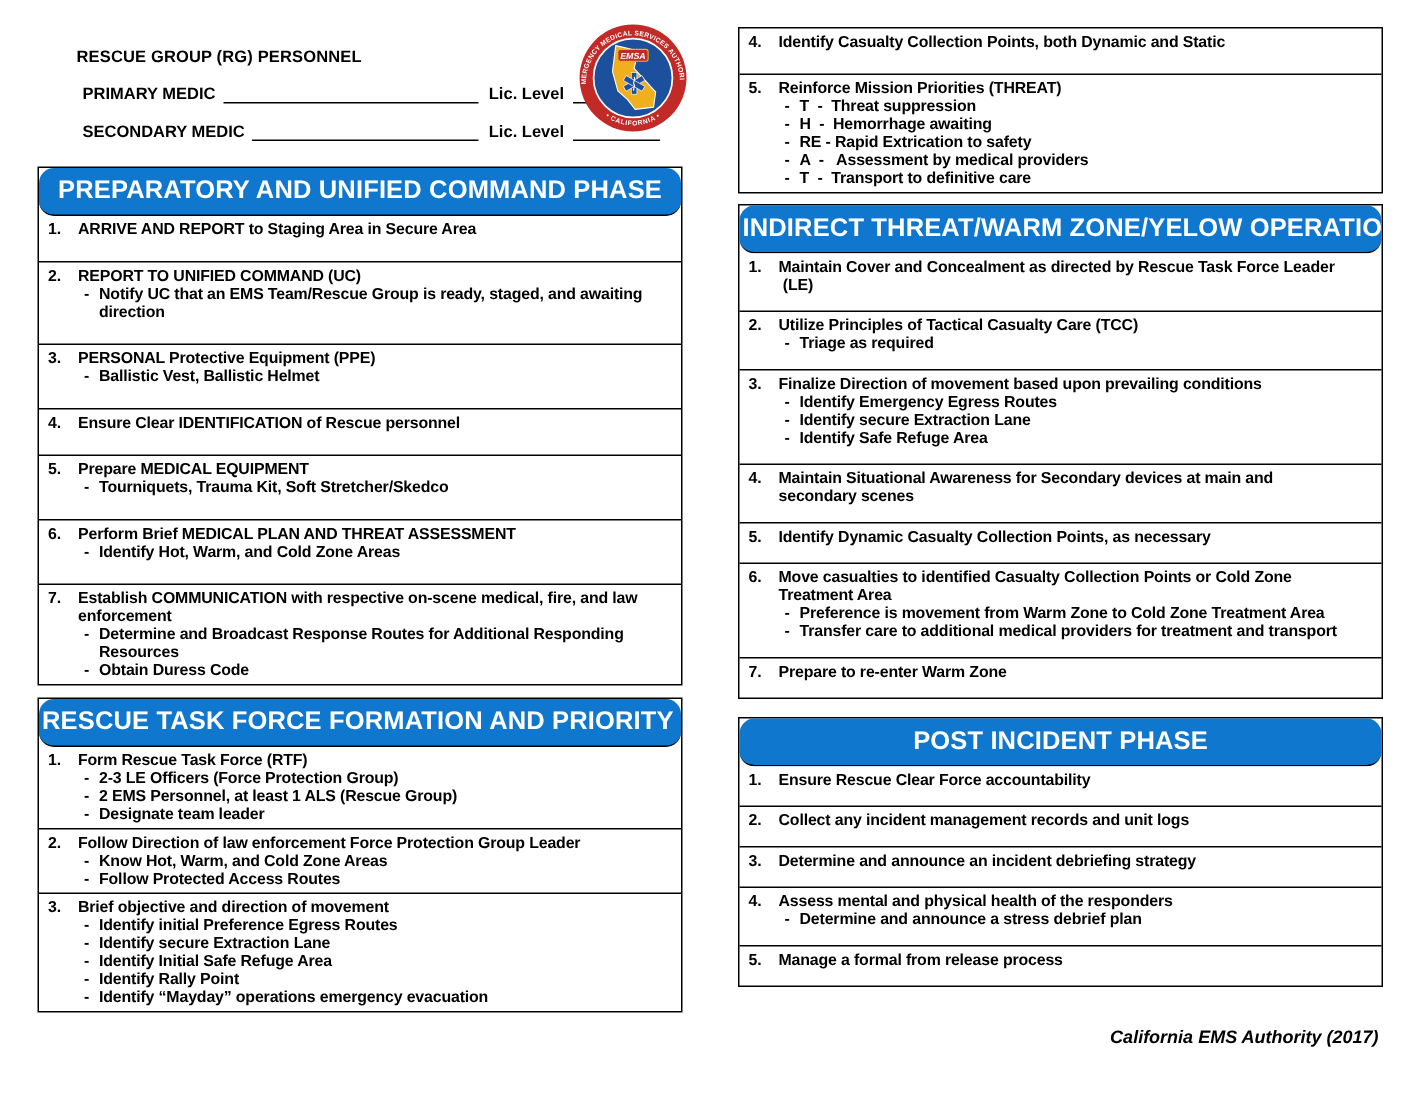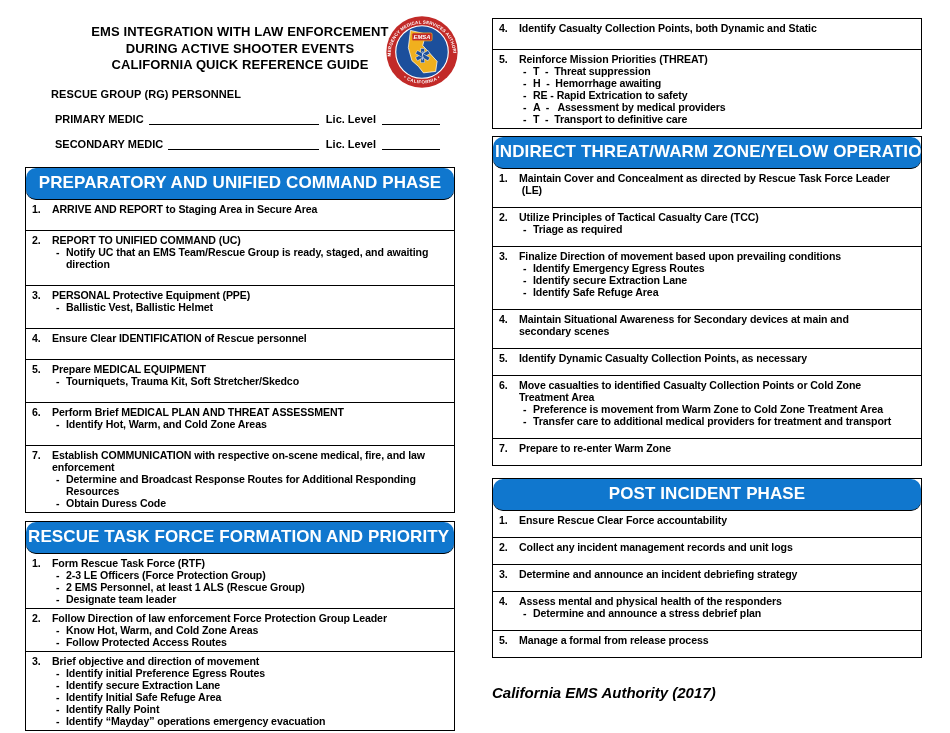--- a/index.html
+++ b/index.html
@@ -40,33 +40,28 @@
   .sub { display: flex; margin-left: 24px; }
   .dash { width: 10px; flex: none; }
 
   
   .sec-preparatory { margin-top: 17px; }
   .sec-rtf { margin-top: 8px; }
   .sec-continuation { margin-top: 0; }
   .sec-indirect { margin-top: 7px; }
   .sec-post { margin-top: 12px; }
 
-  .footer { margin-top: 26px; font-style: italic; font-size: 15px; padding-right: 3px; }
+  .footer { margin-top: 26px; text-align: right; font-style: italic; font-size: 12px; padding-right: 3px; }
 </style>
 </head>
 <body>
 
 <div class="page">
 
   <div class="col">
-    <div class="titles">
-      <div>EMS INTEGRATION WITH LAW ENFORCEMENT</div>
-      <div>DURING ACTIVE SHOOTER EVENTS</div>
-      <div>CALIFORNIA QUICK REFERENCE GUIDE</div>
-    </div>
 
     <svg class="logo" viewBox="0 0 100 100">
       <defs>
         <path id="arcTop" d="M 6.5,54 A 43.5,43.5 0 1 1 93.5,54" fill="none"></path>
         <path id="arcBottom" d="M 12,72 A 44,44 0 0 0 88,72" fill="none"></path>
       </defs>
       <circle cx="50" cy="50" r="49.5" fill="#c22a28"></circle>
       <circle cx="50" cy="50" r="36.5" fill="#1c4f9c" stroke="#ffffff" stroke-width="1.6"></circle>
       <text font-size="6.2" font-weight="bold" fill="#ffffff" letter-spacing="0.25">
         <textPath href="#arcTop" startOffset="50%" text-anchor="middle">EMERGENCY MEDICAL SERVICES AUTHORITY</textPath>

